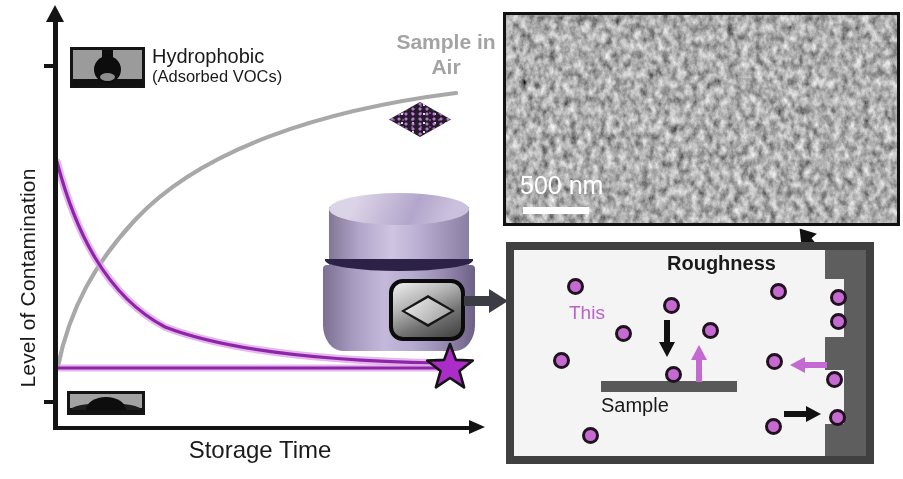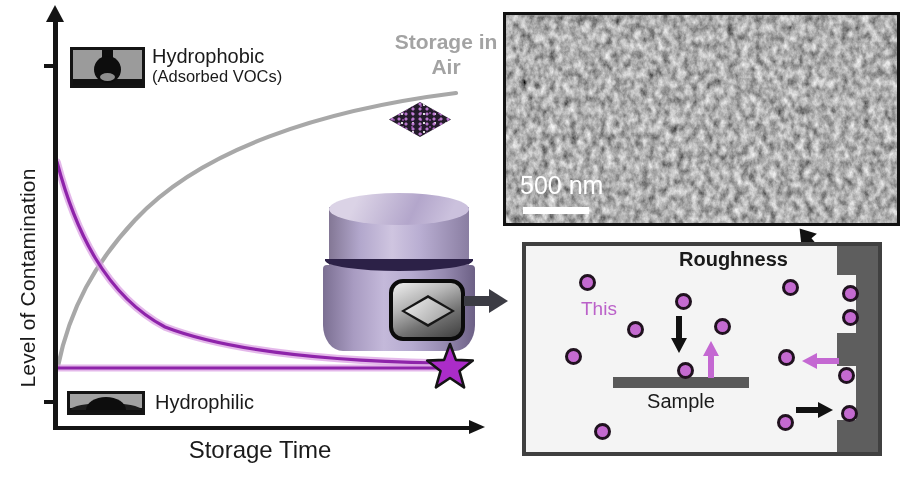--- a/index.html
+++ b/index.html
@@ -69,30 +69,30 @@
     clip-path:polygon(50% 0,100% 50%,50% 100%,0 50%); background:#161616;}
   .jar .win-diamond-inner{position:absolute; left:12px; top:15px; width:46px; height:26px;
     clip-path:polygon(50% 0,100% 50%,50% 100%,0 50%);
     background:linear-gradient(135deg,#f0f0f0,#9a9a9a);}
   
   .sem{left:503px; top:12px; width:391px; height:208px; border:3px solid #111; background:#3a3a3a;}
   .sem svg{display:block;}
   .sem .scalebar-label{position:absolute; left:14px; top:156px; color:#ffffff; font-size:25px; font-weight:normal;}
   .sem .scalebar{position:absolute; left:17px; top:192px; width:66px; height:7px; background:#ffffff;}
   
-  .chamber{left:506px; top:242px; width:352px; height:206px; border:4px solid #404040; background:#f4f4f4;margin-left:16px;}
+  .chamber{left:506px; top:242px; width:352px; height:206px; border:8px solid #404040; background:#f4f4f4;}
   .wall{position:absolute; background:#5e5e5e;}
   .wall-strip{right:0; top:0; width:22px; height:206px;}
   .tooth1{left:311px; top:0; width:20px; height:29px;}
   .tooth2{left:311px; top:87px; width:20px; height:33px;}
   .tooth3{left:311px; top:174px; width:20px; height:32px;}
   .lbl-roughness{position:absolute; left:153px; top:2px; font-size:20px; font-weight:bold;}
   .lbl-vocs{position:absolute; left:55px; top:52px; font-size:19px; color:#bb61c9;}
   .sample-bar{position:absolute; left:87px; top:131px; width:136px; height:11px; background:#595959;}
-  .lbl-sample{position:absolute; left:87px; top:144px; width:136px; text-align:center; font-size:20px;}
+  .lbl-sample{position:absolute; left:87px; top:144px; width:136px; font-size:20px;}
   .voc{position:absolute; width:11px; height:11px; border:3.5px solid #20121f; border-radius:50%; background:#c46ad0;}
   .arrow-svg{position:absolute;}
 </style>
 </head>
 <body>
 
 <div id="stage">
 
   <svg class="abs" style="left:0;top:0;" width="520" height="479" viewBox="0 0 520 479">
     <path d="M 58 366 C 70 308, 95 263, 135 220 C 200 150, 320 110, 456 93" fill="none" stroke="#a8a8a8" stroke-width="4.2" stroke-linecap="round"></path>
@@ -119,23 +119,22 @@
     <div class="shine"></div>
   </div>
   <div class="abs lbl-adsorbed">(Adsorbed VOCs)</div>
   <div class="abs lbl-hydrophobic">Hydrophobic</div>
 
   <div class="abs ca-icon ca-hydrophilic">
     <div class="base"></div>
     <div class="film"></div>
     <div class="bump"></div>
   </div>
-  <div class="abs lbl-hydrophilic">Hydrophilic</div>
-
-  <div class="abs lbl-air">Storage in Air</div>
+
+  <div class="abs lbl-air">Sample in Air</div>
   <div class="abs diamond-sample"></div>
 
   <div class="abs jar">
     <div class="body"></div>
     <div class="lid-side"></div>
     <div class="lid-top"></div>
     <div class="band"></div>
     <div class="window">
       <div class="win-diamond-outer"></div>
       <div class="win-diamond-inner"></div>

